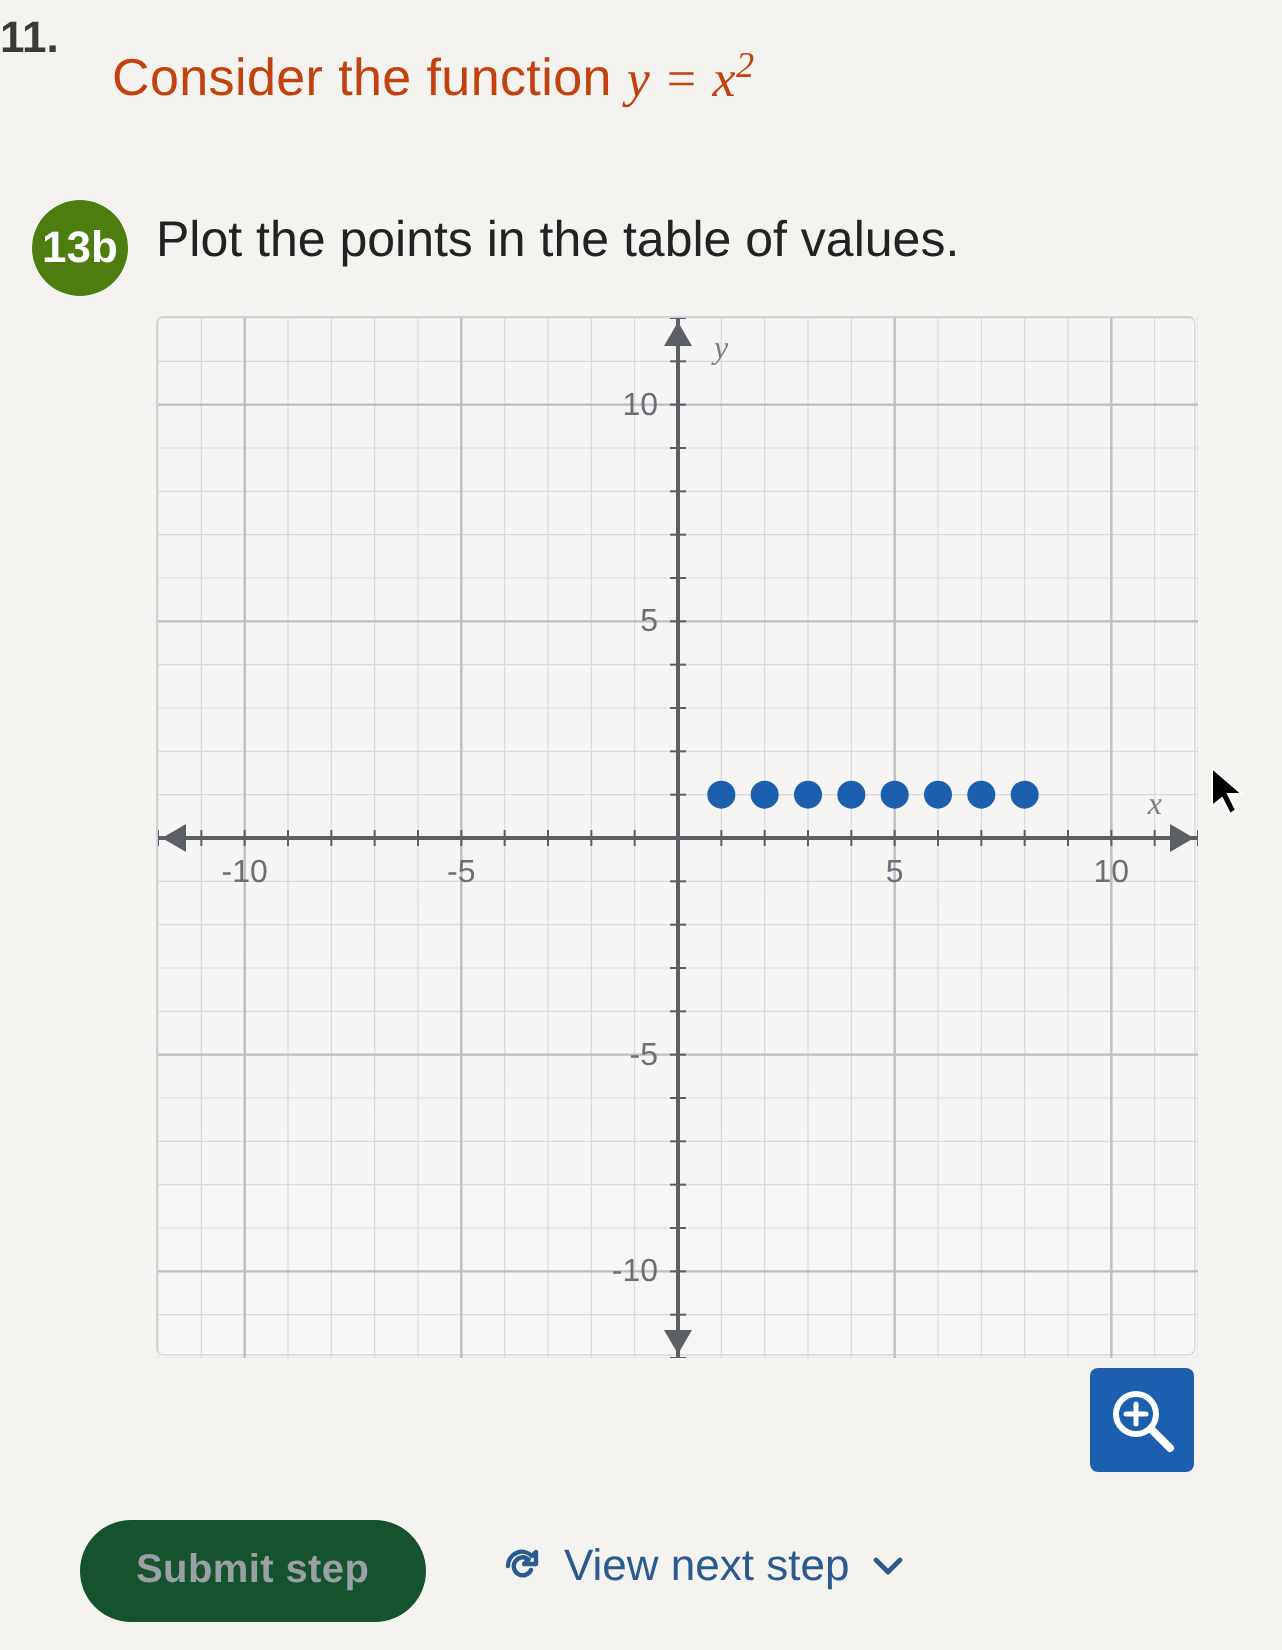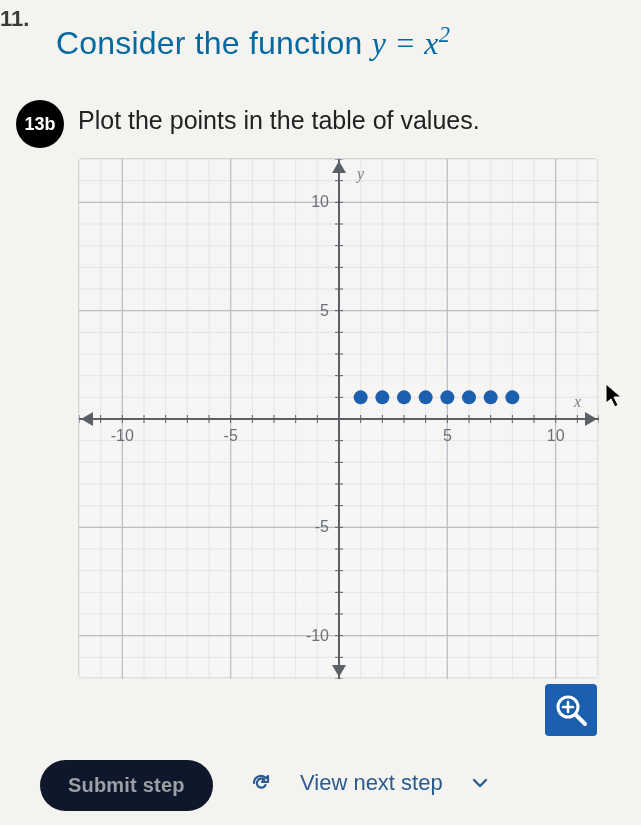--- a/index.html
+++ b/index.html
@@ -17,39 +17,39 @@
     top: 6px;
     left: 0px;
     font-size: 22px;
     font-weight: 700;
     color: #3a3a3a;
   }
   .prompt {
     position: absolute;
     top: 22px;
     left: 56px;
-    font-size: 32px;
-    color: #0369a1;
+    font-size: 26px;
+    color: #c2410c;
     letter-spacing: 0.2px;
   }
   .prompt .eq { font-style: italic; font-family: Georgia, 'Times New Roman', serif; }
   .prompt sup { font-size: 0.7em; vertical-align: super; }
   .badge {
     position: absolute;
     top: 100px;
     left: 16px;
     width: 48px;
     height: 48px;
     border-radius: 50%;
-    background: #000000;
+    background: #4d7c0f;
     color: #fff;
     display: flex;
     align-items: center;
     justify-content: center;
-    font-size: 18px;
+    font-size: 22px;
     font-weight: 700;
   }
   .step-text {
     position: absolute;
     top: 106px;
     left: 78px;
     font-size: 25px;
     font-weight: 400;
     color: #222;
   }
@@ -75,33 +75,33 @@
     align-items: center;
     justify-content: center;
     color: #fff;
   }
   .submit-btn {
     position: absolute;
     top: 760px;
     left: 40px;
     padding: 14px 28px;
     border-radius: 999px;
-    background: #0f172a;
+    background: #14532d;
     color: #9aa0a5;
     font-size: 20px;
     font-weight: 600;
     letter-spacing: 0.2px;
   }
   .next-step {
     position: absolute;
     top: 770px;
     left: 250px;
     display: flex;
     align-items: center;
-    gap: 28px;
+    gap: 10px;
     color: #2a5b8f;
     font-size: 22px;
     font-weight: 500;
   }
   .chev { color: #2a5b8f; }
   .cursor {
     position: absolute;
     top: 383px;
     left: 605px;
     width: 18px;

